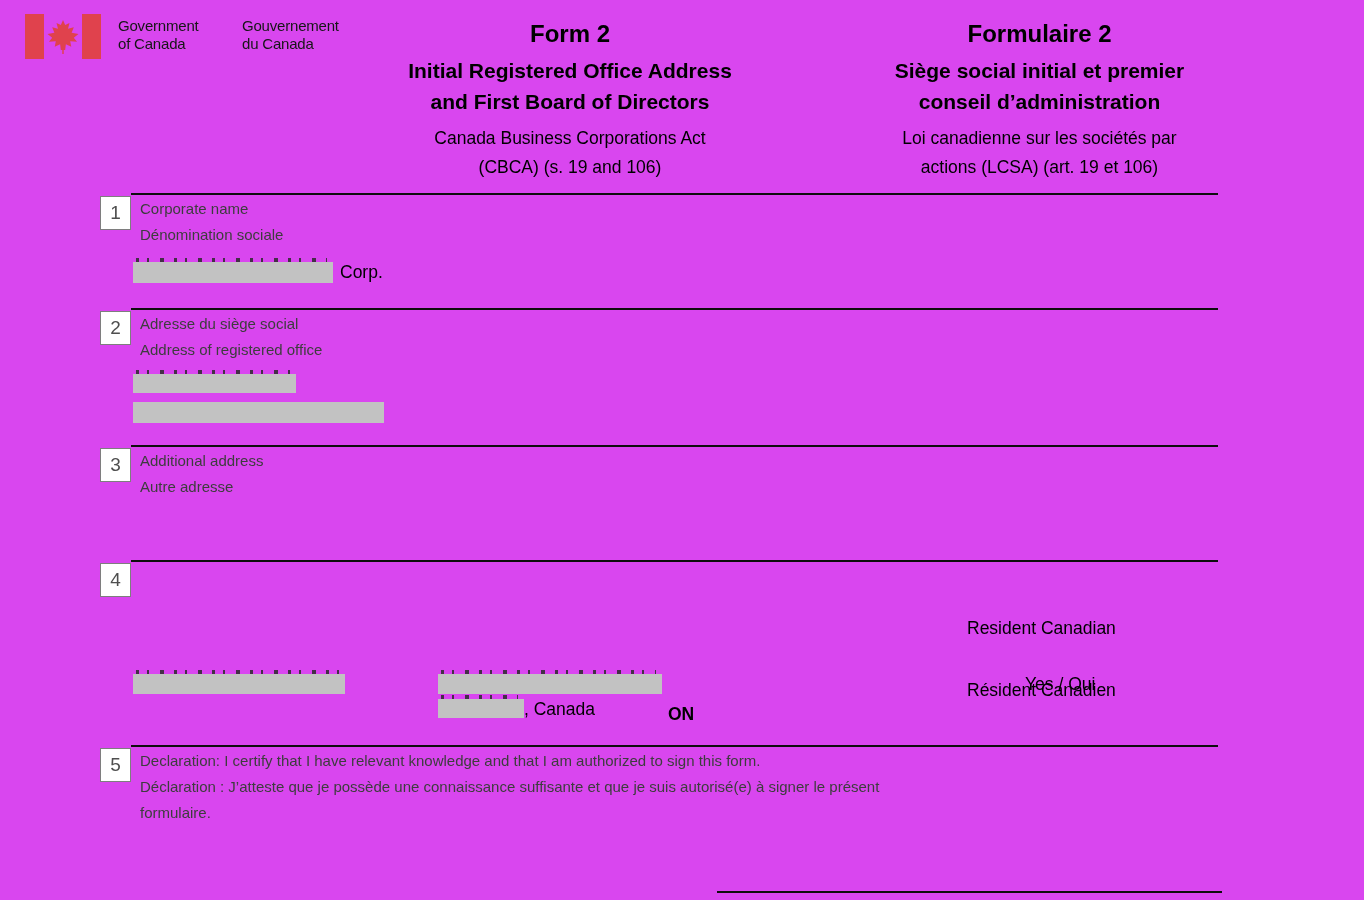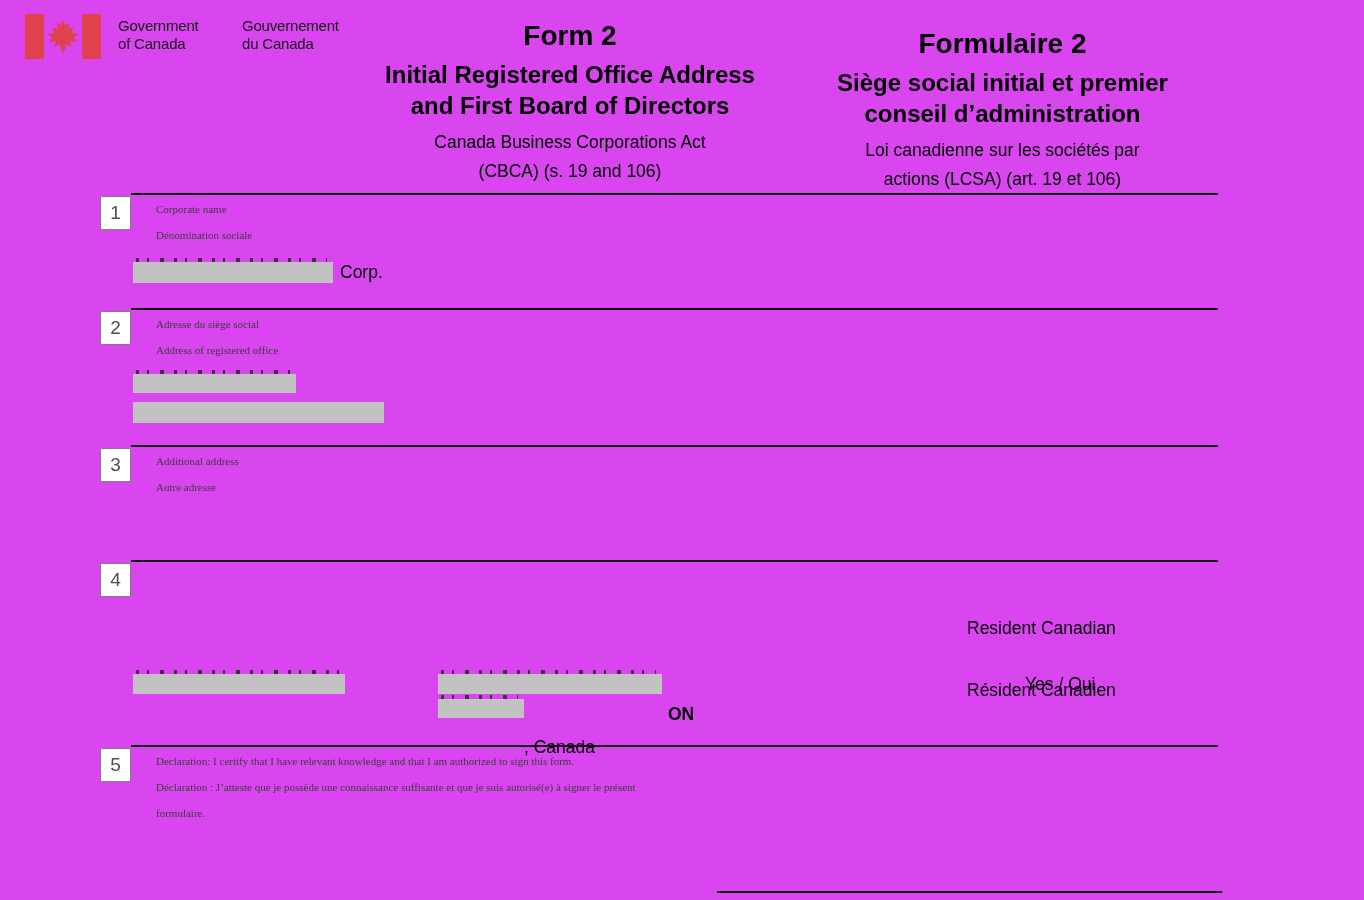--- a/index.html
+++ b/index.html
@@ -14,34 +14,34 @@
   .flag-bar { width:19px; height:45px; background:#e0424d; }
   .flag-mid { flex:1; display:flex; align-items:center; justify-content:center; }
   .flag-leaf { width:36px; height:40px; }
   .wordmark { position:absolute; top:17px; font-size:15px; line-height:18px; color:#161616; letter-spacing:-0.2px; }
   .wm-en { left:118px; }
   .wm-fr { left:242px; }
 
   
   .title-col { position:absolute; text-align:center; }
   .title-en { left:335px; width:470px; }
-  .title-fr { left:790px; width:425px;margin-top:8px; }
-  .form-no { font-size:28px; font-weight:bold; color:#000; padding-top:20px; }
-  .big-title { font-size:24px; font-weight:bold; color:#000; line-height:31px; padding-top:7px; }
+  .title-fr { left:827px; width:425px; }
+  .form-no { font-size:24px; font-weight:bold; color:#000; padding-top:20px; }
+  .big-title { font-size:21px; font-weight:bold; color:#000; line-height:31px; padding-top:7px; }
   .act { font-size:17.5px; color:#000; line-height:29px; padding-top:7px; }
 
   
   .sec-line { position:absolute; left:131px; width:1087px; height:2px; background:#0d0d0d; }
   .num-box {
     position:absolute; left:100px; width:31px; height:34px;
     border:1.5px solid #7e7e7e; background:#fff;
     display:flex; align-items:center; justify-content:center;
     font-size:19px; color:#4f4f4f;
   }
-  .label { position:absolute; left:156px; font-family:Liberation Serif, serif; font-size:11px; line-height:26px; color:#3d3d3d; }
+  .label { position:absolute; left:140px; font-family:Liberation Sans, sans-serif; font-size:15px; line-height:26px; color:#3d3d3d; }
   .value { position:absolute; font-size:17.5px; color:#000; }
 
   
   .redact { position:absolute; height:20px; background:#c2c2c2; }
   .peek::before {
     content:""; position:absolute; top:-4px; left:3px; right:6px; height:4px;
     background:repeating-linear-gradient(90deg,
       #2a2a2a 0 3px, transparent 3px 11px,
       #2a2a2a 11px 13px, transparent 13px 24px,
       #2a2a2a 24px 28px, transparent 28px 38px);
@@ -124,21 +124,21 @@
 
   <div class="sec-line" style="top:560px"></div>
   <div class="num-box" style="top:563px">4</div>
   <div class="value" style="left:967px; top:618px;">Resident Canadian</div>
   <div class="value" style="left:967px; top:644px;margin-top:36px;">Résident Canadien</div>
 
   <div class="redact peek" style="left:133px; top:674px; width:212px; height:20px;"></div>
   <div class="redact peek" style="left:438px; top:674px; width:224px; height:20px;"></div>
   <div class="value" style="left:668px; top:704px;font-weight:bold;">ON</div>
   <div class="redact peek" style="left:438px; top:699px; width:86px; height:19px;"></div>
-  <div class="value" style="left:524px; top:737px;">, Canada</div>
+  <div class="value" style="left:524px; top:699px;">, Canada</div>
   <div class="value" style="left:993px; top:674px;margin-left:32px;">Yes / Oui</div>
 
   <div class="sec-line" style="top:745px"></div>
   <div class="num-box" style="top:748px">5</div>
   <div class="label" style="top:748px; width:1010px;">
     <div>Declaration: I certify that I have relevant knowledge and that I am authorized to sign this form.</div>
     <div>Déclaration : J’atteste que je possède une connaissance suffisante et que je suis autorisé(e) à signer le présent</div>
     <div>formulaire.</div>
   </div>
 

